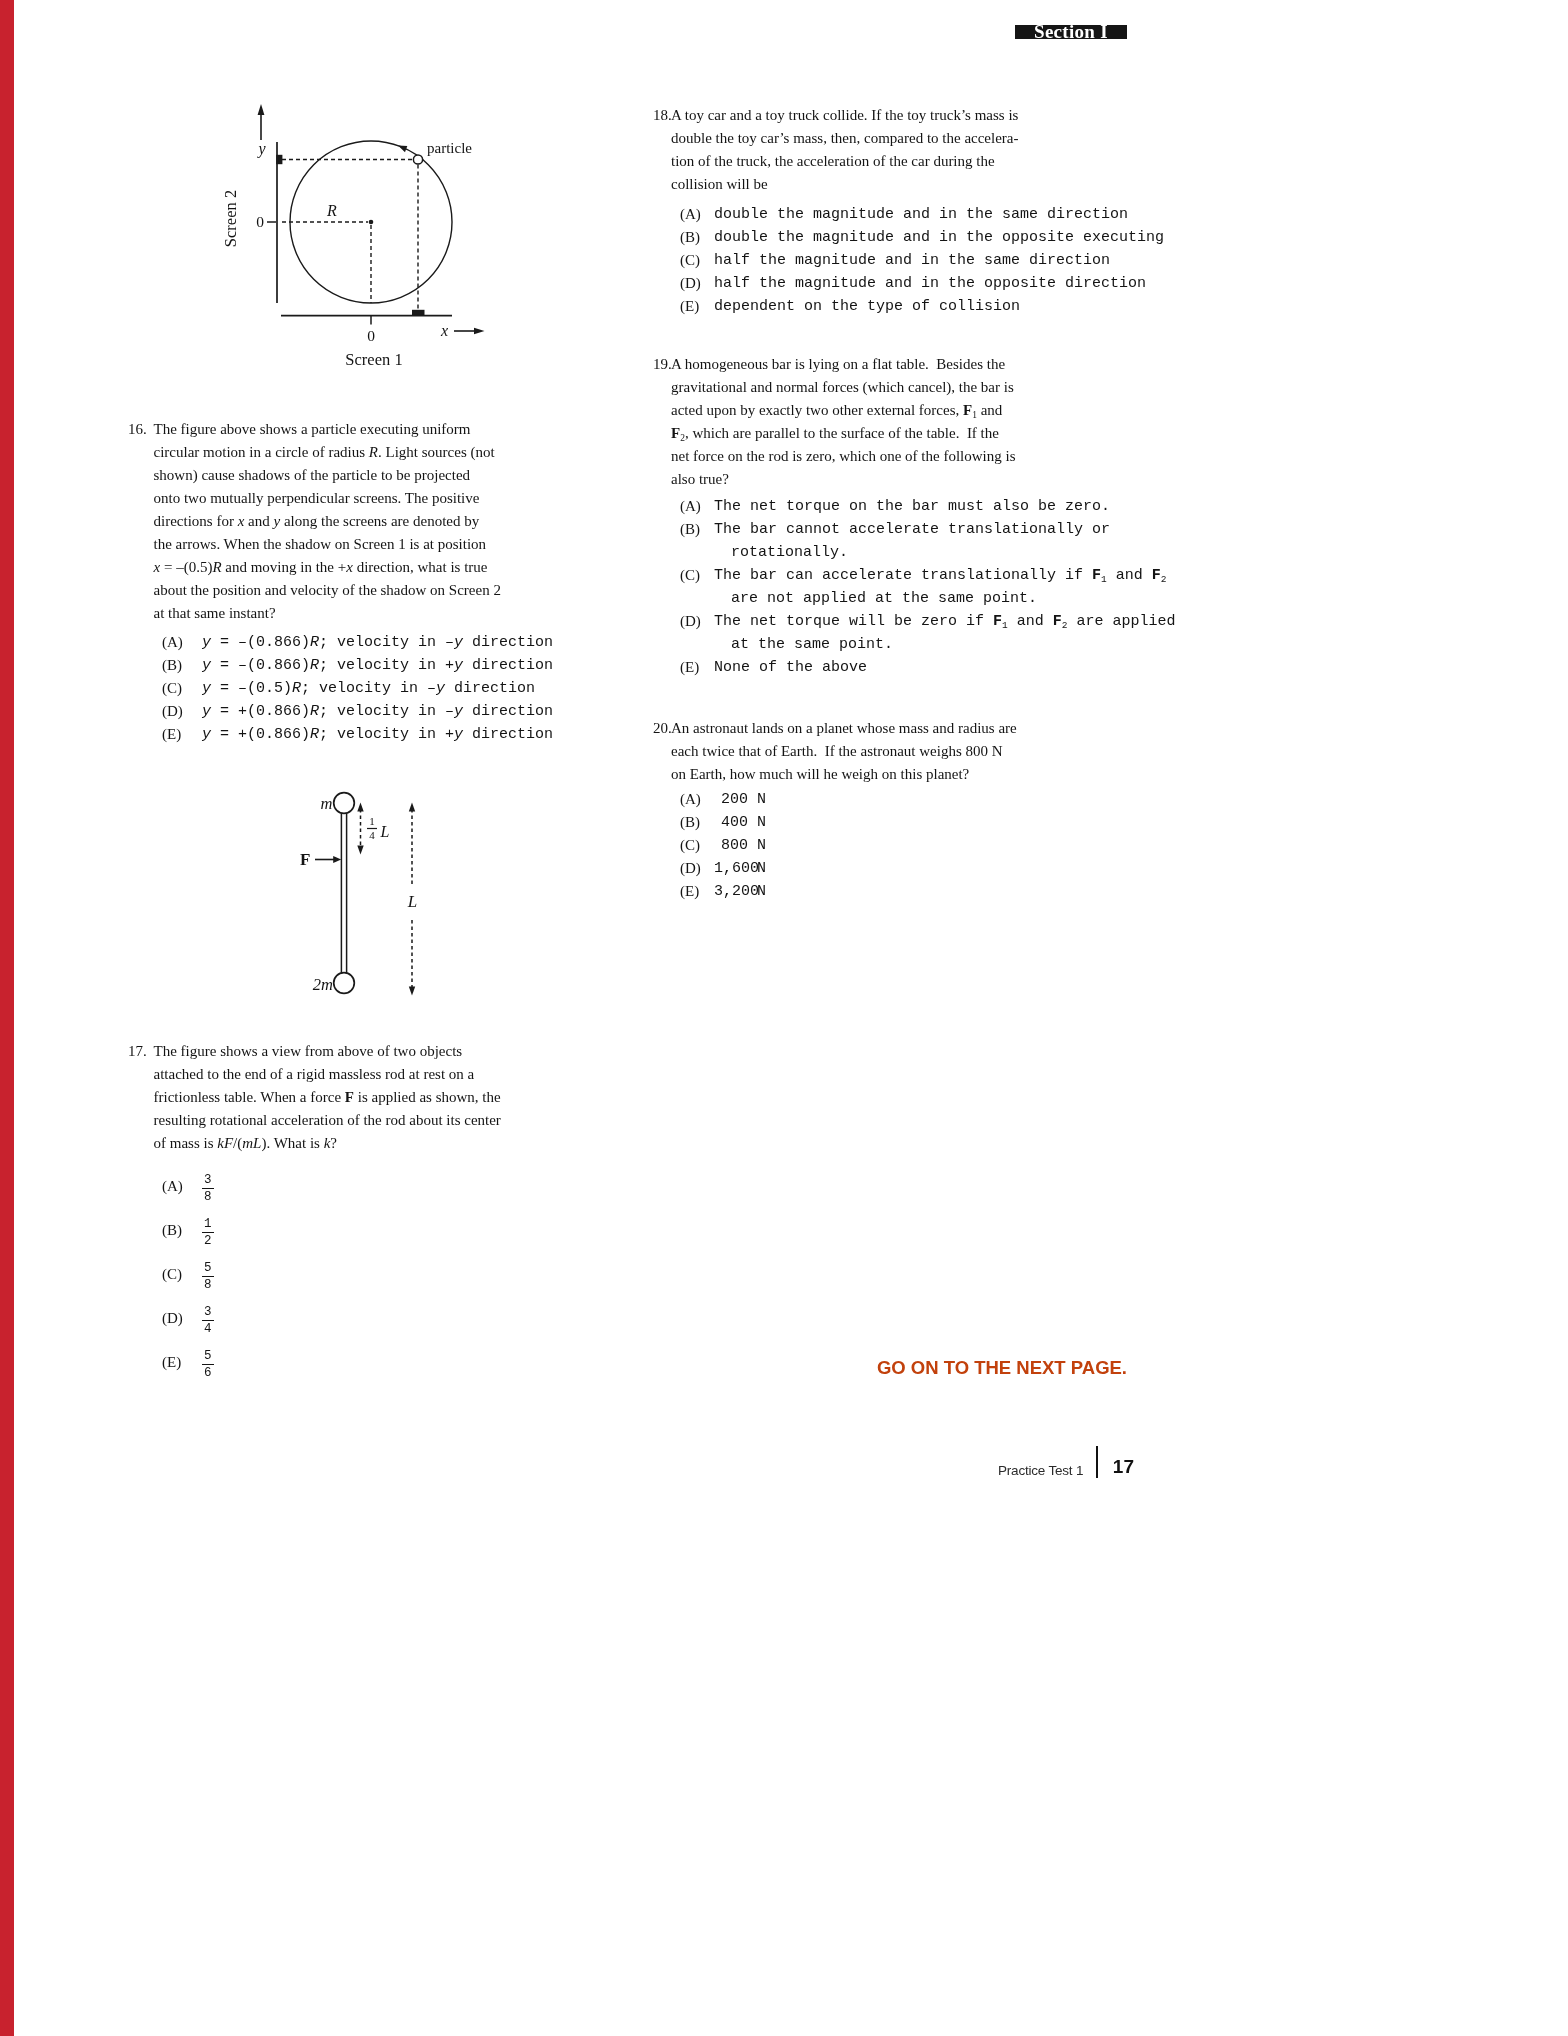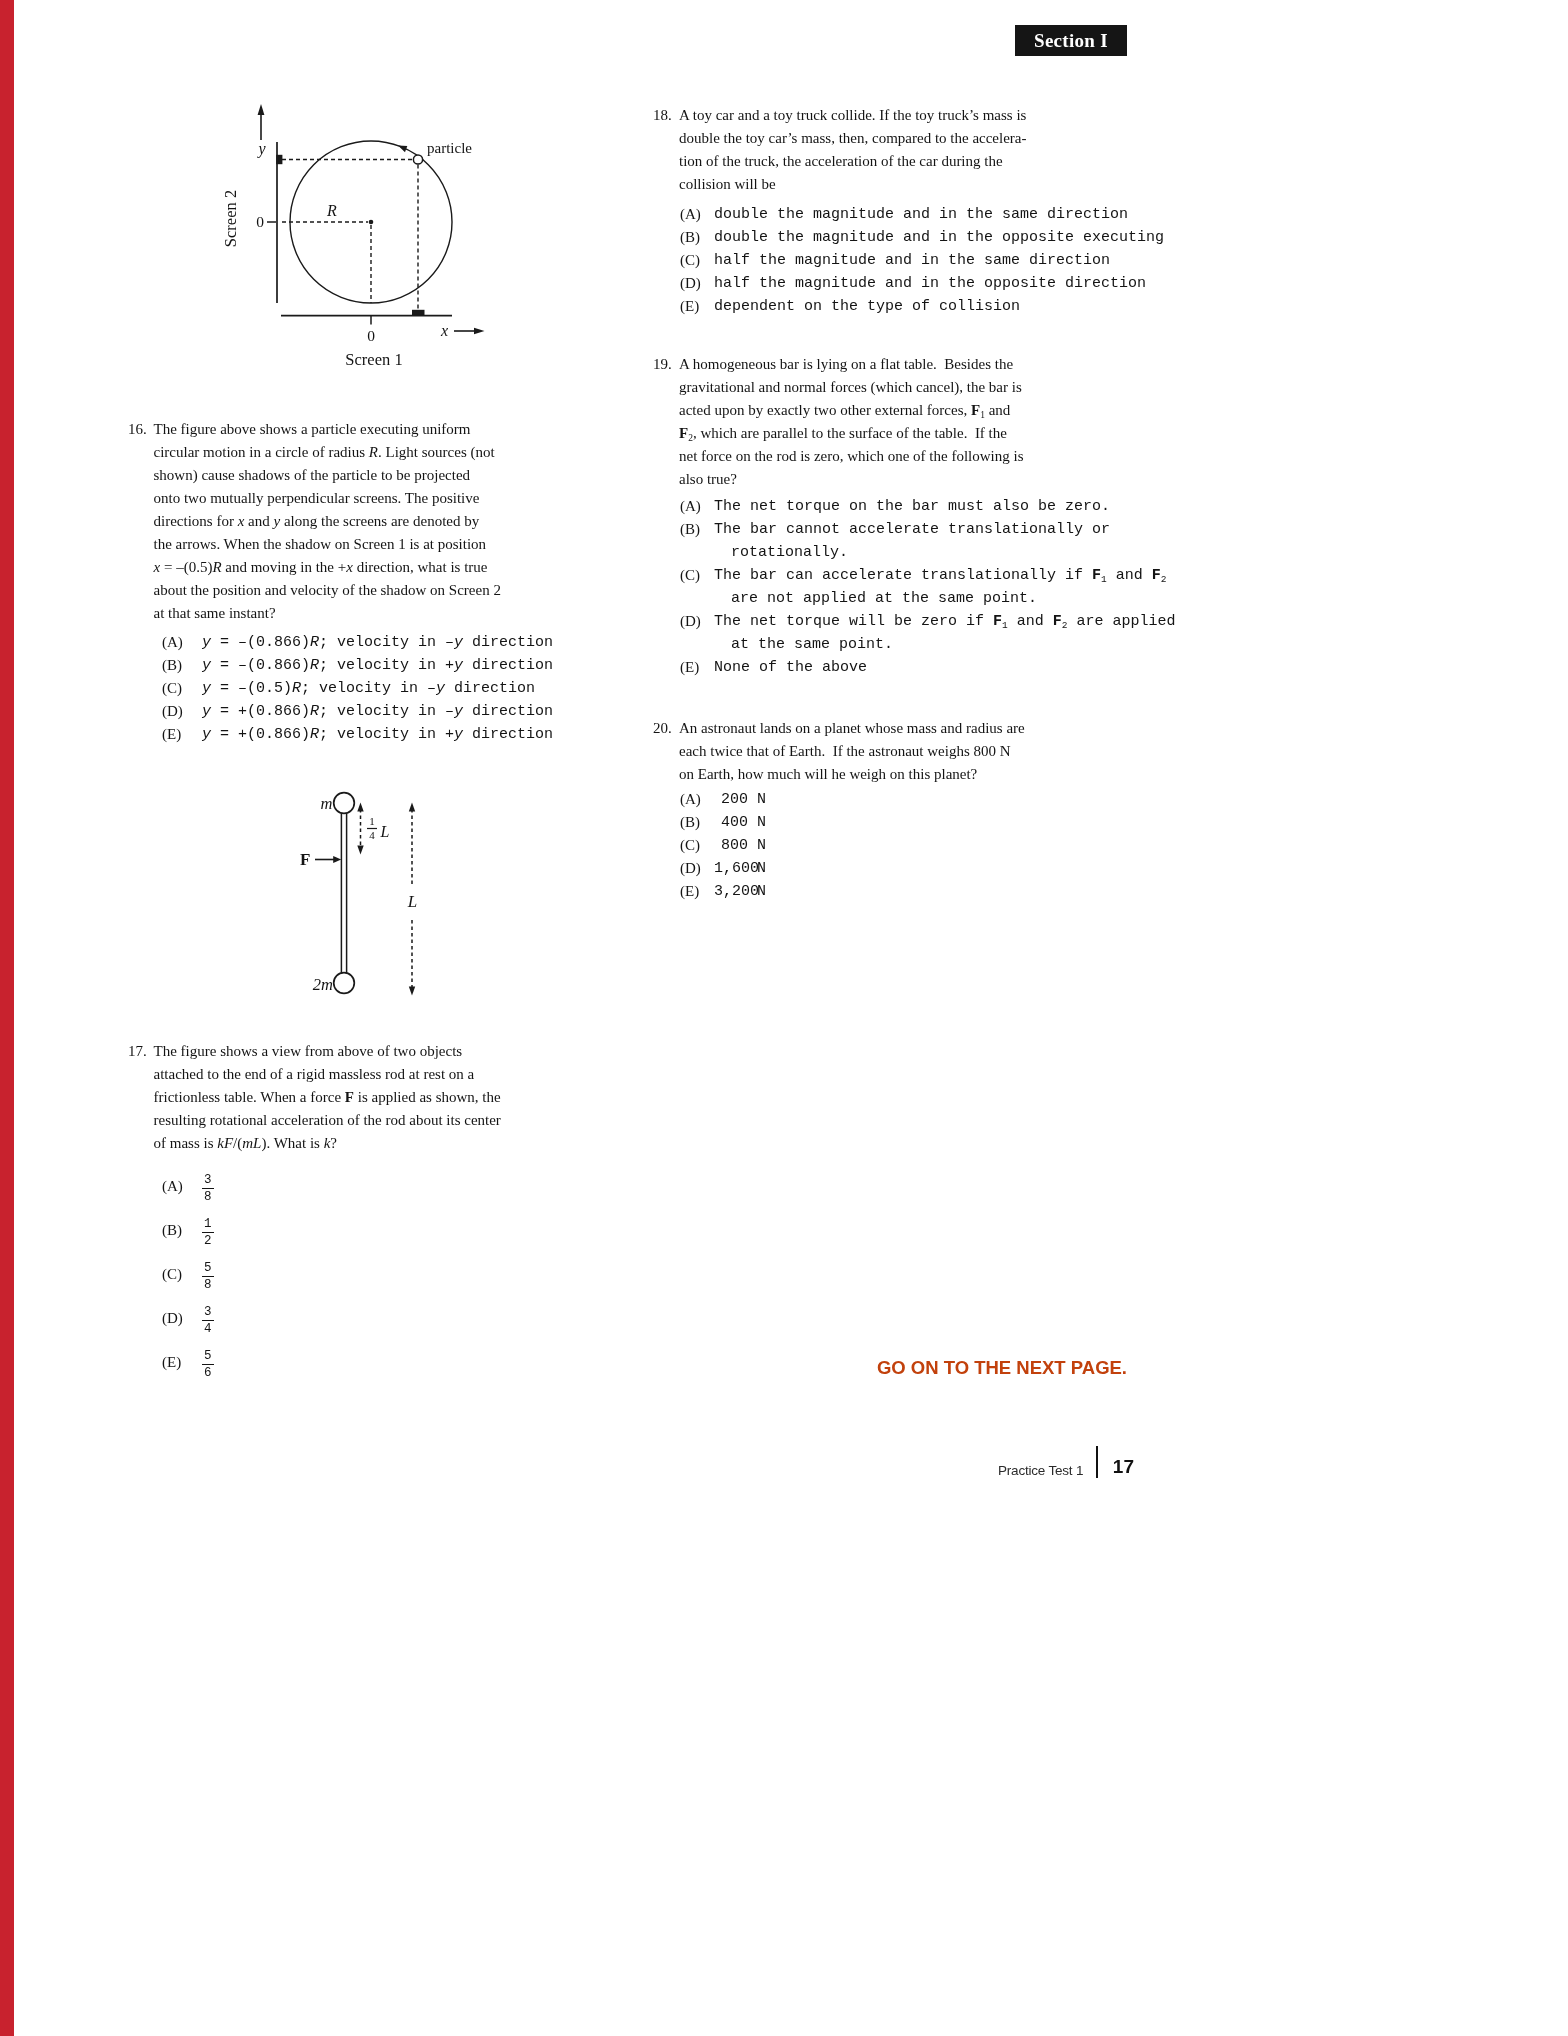--- a/index.html
+++ b/index.html
@@ -1,32 +1,32 @@
 <!DOCTYPE html>
 <html><head>
 <meta charset="utf-8">
 <style>
   html,body{margin:0;padding:0;background:#ffffff;}
   body{width:1568px;height:2036px;position:relative;overflow:hidden;
        font-family:"Liberation Serif","DejaVu Serif",serif;color:#141414;}
   .edge-tab{position:absolute;left:0;top:0;width:14px;height:2036px;background:#c8222e;}
-  .section-badge{position:absolute;left:1015px;top:25px;width:112px;height:31px;background:#151515;
+  .section-badge{position:absolute;left:1015px;top:25px;width:112px;height:14px;background:#151515;
        color:#ffffff;display:flex;align-items:center;justify-content:center;
        font-weight:bold;font-size:19px;letter-spacing:.3px;}
   svg{position:absolute;overflow:visible;}
   #fig1{left:220px;top:95px;}
   #fig2{left:290px;top:788px;}
   .fig-serif{font-family:"Liberation Serif","DejaVu Serif",serif;fill:#141414;}
   .it{font-style:italic;}
   .bold{font-weight:bold;}
 
   .q{position:absolute;font-size:15px;line-height:23px;}
   .q .qnum{position:absolute;left:0;top:0;}
   #q16 .qbody,#q17 .qbody{margin-left:25.5px;}
-  #q18 .qbody,#q19 .qbody,#q20 .qbody{margin-left:26px;}
+  #q18 .qbody,#q19 .qbody,#q20 .qbody{margin-left:18px;}
   .q-line{white-space:pre;}
   #q16{left:128px;top:418px;} #q17{left:128px;top:1040px;}
   #q18{left:653px;top:104px;} #q19{left:653px;top:353px;} #q20{left:653px;top:717px;}
   #q16 .qopts{margin-left:34px;margin-top:6px;}
   #q17 .qopts{margin-left:34px;margin-top:9px;}
   #q18 .qopts{margin-left:27px;margin-top:7px;}
   #q19 .qopts{margin-left:27px;margin-top:4px;}
   #q20 .qopts{margin-left:27px;margin-top:2px;}
   .opt-row{display:flex;align-items:flex-start;}
   #q16 .opt-label,#q17 .opt-label{width:40px;flex:0 0 40px;}

